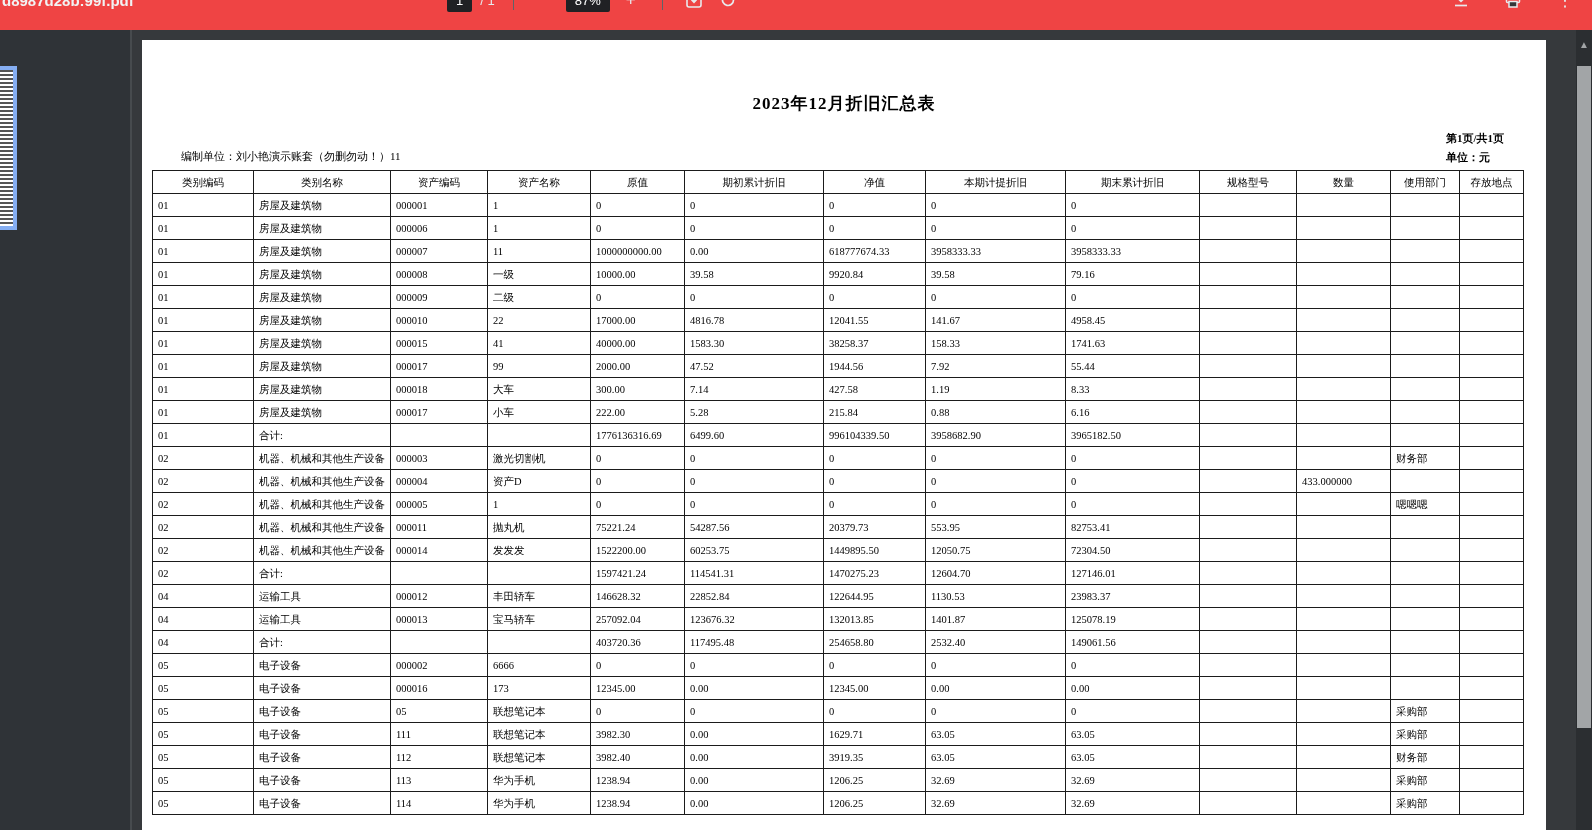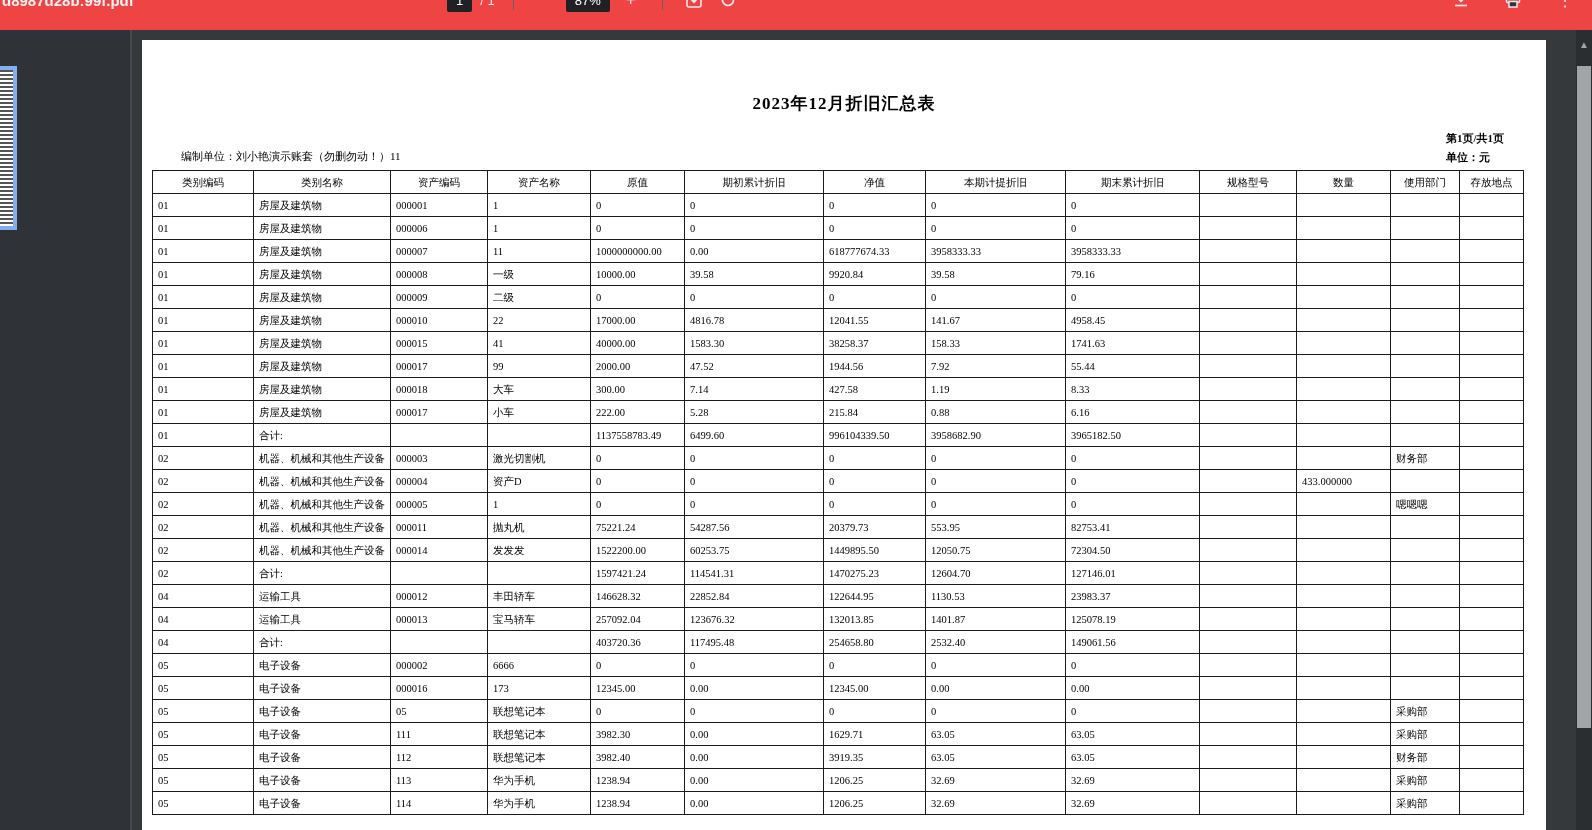--- a/index.html
+++ b/index.html
@@ -308,21 +308,21 @@
               <td></td>
               <td></td>
               <td></td>
               <td></td>
             </tr>
             <tr>
               <td>01</td>
               <td>合计:</td>
               <td></td>
               <td></td>
-              <td>1137558783.49</td>
+              <td>1776136316.69</td>
               <td>6499.60</td>
               <td>996104339.50</td>
               <td>3958682.90</td>
               <td>3965182.50</td>
               <td></td>
               <td></td>
               <td></td>
               <td></td>
             </tr>
             <tr>

